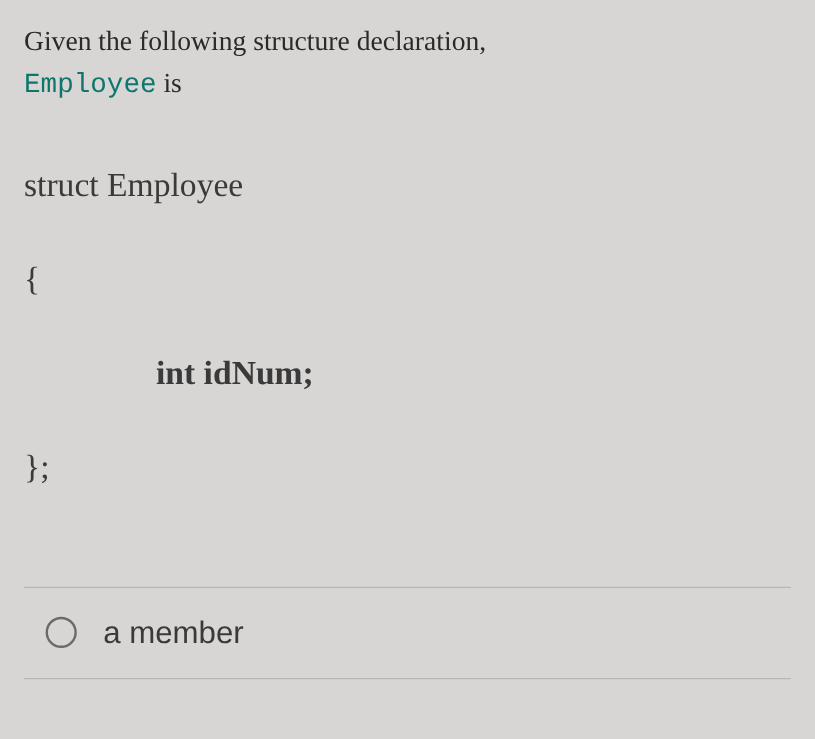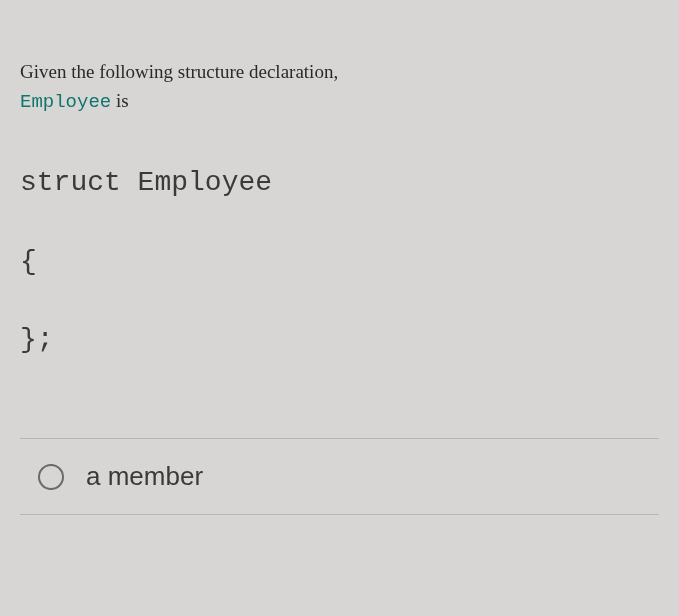--- a/index.html
+++ b/index.html
@@ -10,32 +10,31 @@
     body {
       width: 679px;
       height: 616px;
       background: #d8d6d4;
       font-family: Georgia, 'Times New Roman', serif;
       color: #3a3a3a;
       padding: 18px 20px 0 20px;
       overflow: hidden;
     }
     .question-text {
-      font-size: 19px;
+      font-size: 23px;
       line-height: 1.5;
       margin-bottom: 8px;
       color: #2a2a2a;
-      margin-top: 40px;
     }
     .inline-code {
       font-family: 'Courier New', Courier, monospace;
       color: #0f766e;
     }
     .code-block {
-      font-family: Liberation Mono, monospace;
+      font-family: Liberation Serif, serif;
       font-size: 28px;
       line-height: 1.4;
       color: #3a3a3a;
       margin-top: 6px;
       margin-bottom: 40px;
       white-space: pre;
     }
     .code-indent {
       padding-left: 110px;
       font-weight: bold;
@@ -71,20 +70,21 @@
 <body>
 
 <div class="question-text">
   <span>Given the following structure declaration,</span><br>
   <span class="inline-code">Employee</span><span> is</span>
 </div>
 
 <div class="code-block">
 <div>struct Employee</div>
 <div>{</div>
+<div class="code-indent">int idNum;</div>
 <div>};</div>
 </div>
 
 <div class="options">
   <div class="option-row">
     <div class="radio"></div>
     <span class="option-label">a member</span>
   </div>
 
 </div>

